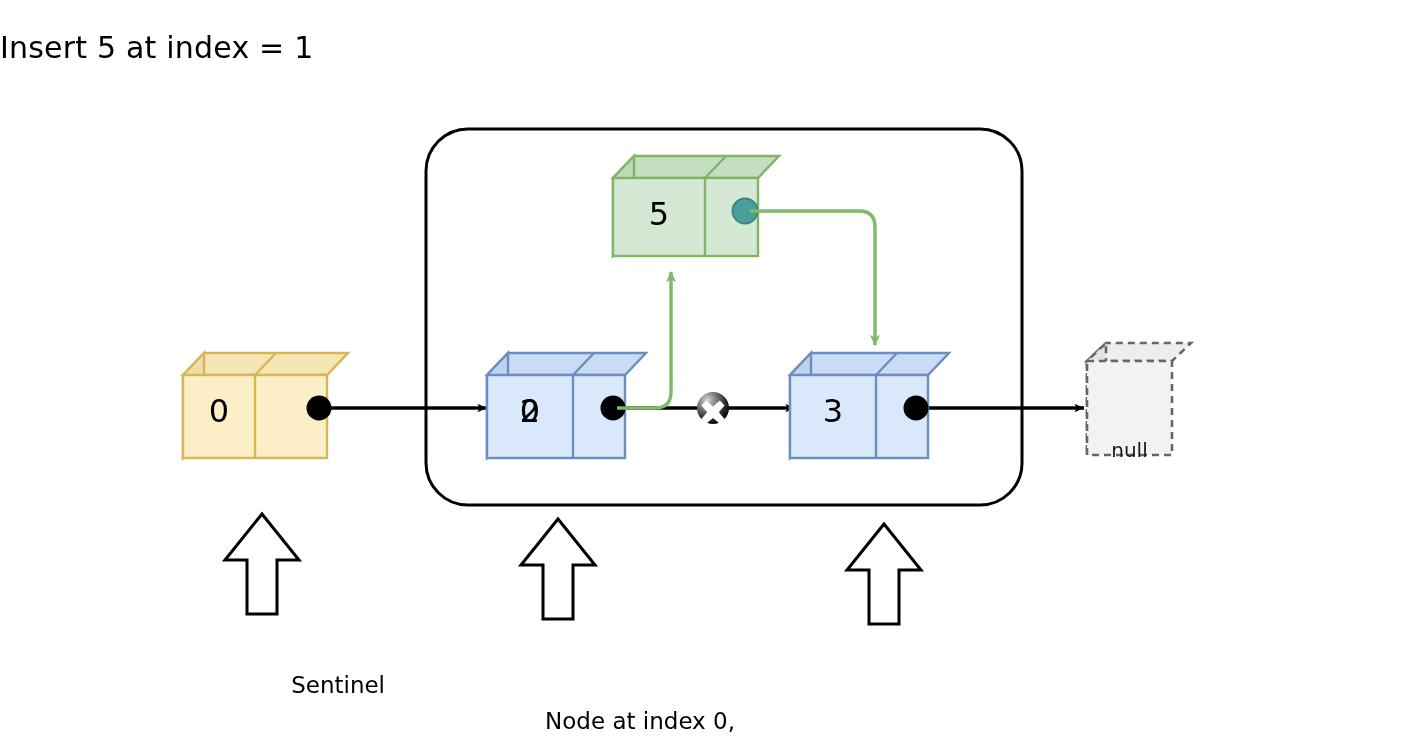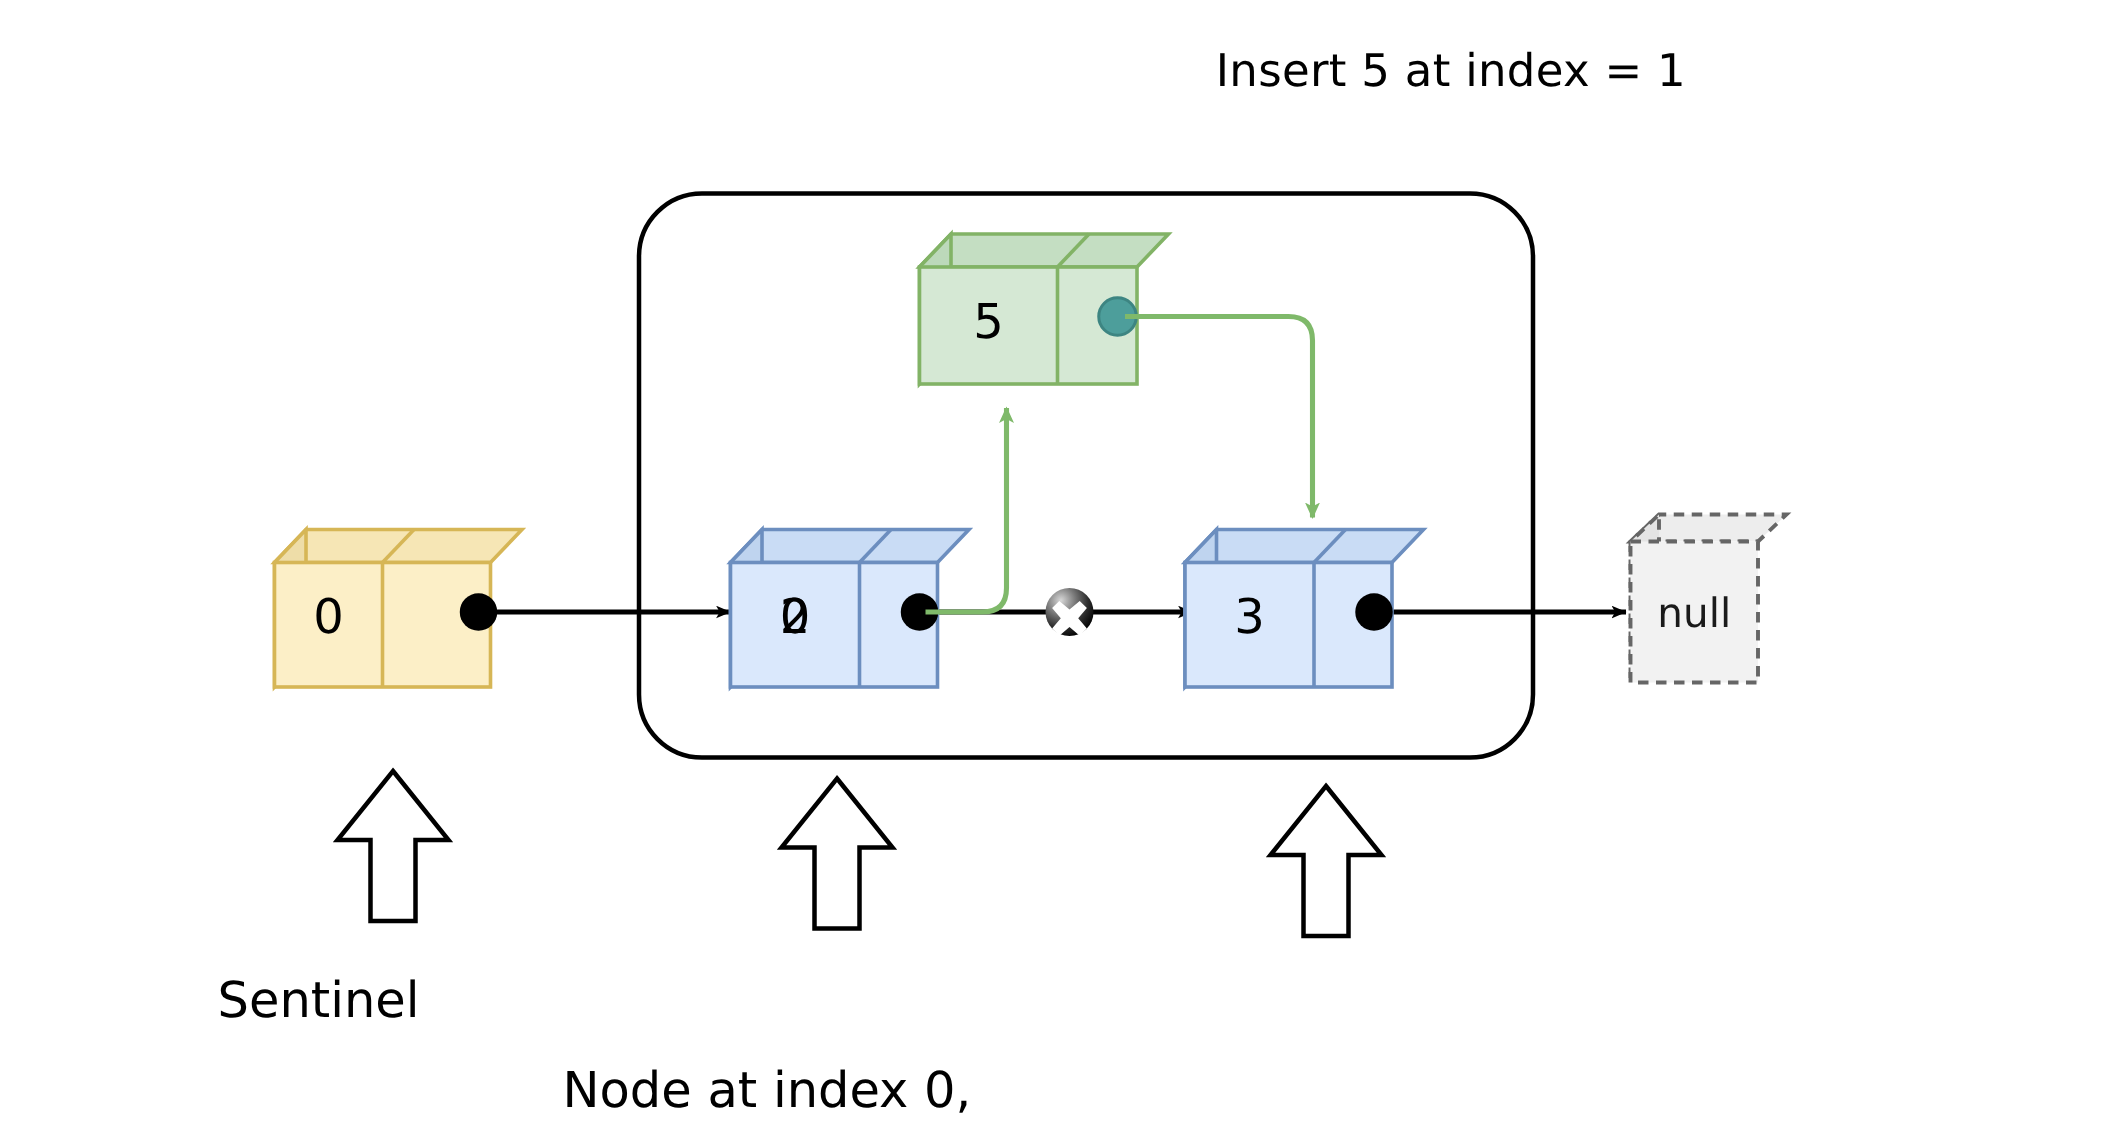--- a/index.html
+++ b/index.html
@@ -5,34 +5,34 @@
   html,body{margin:0;padding:0;background:#ffffff;}
   body{
     width:1406px;height:750px;overflow:hidden;
     font-family:"DejaVu Sans","Liberation Sans",sans-serif;
     color:#000;
   }
   #stage{position:relative;width:1406px;height:750px;}
   svg.layer{position:absolute;left:0;top:0;width:1406px;height:750px;}
   .txt{position:absolute;white-space:pre;line-height:1.18;}
   #title{
-    left:0;top:30px;width:1124px;text-align:right;
+    left:0;top:30px;width:1124px;text-align:left;
     font-size:30px;letter-spacing:.2px;
   }
   .cap{
-    text-align:left;font-size:33px;
+    text-align:right;font-size:23px;margin-top:24px;
   }
   #cap-sentinel{left:145px;top:648px;width:240px;}
   #cap-pred{left:375px;top:630px;width:360px;}
   #cap-idx1{left:740px;top:652px;width:300px;}
   .nodeval{
     position:absolute;text-align:center;font-size:32px;
   }
   .nullval{
-    position:absolute;text-align:center;font-size:27px;color:#1a1a1a;
+    position:absolute;text-align:center;font-size:20px;color:#1a1a1a;margin-top:44px;
   }
 </style>
 </head>
 <body>
 
 <div id="stage">
 
   <div class="txt" id="title">Insert 5 at index = 1</div>
 
   <svg class="layer" viewBox="0 0 1406 750" xmlns="http://www.w3.org/2000/svg">

